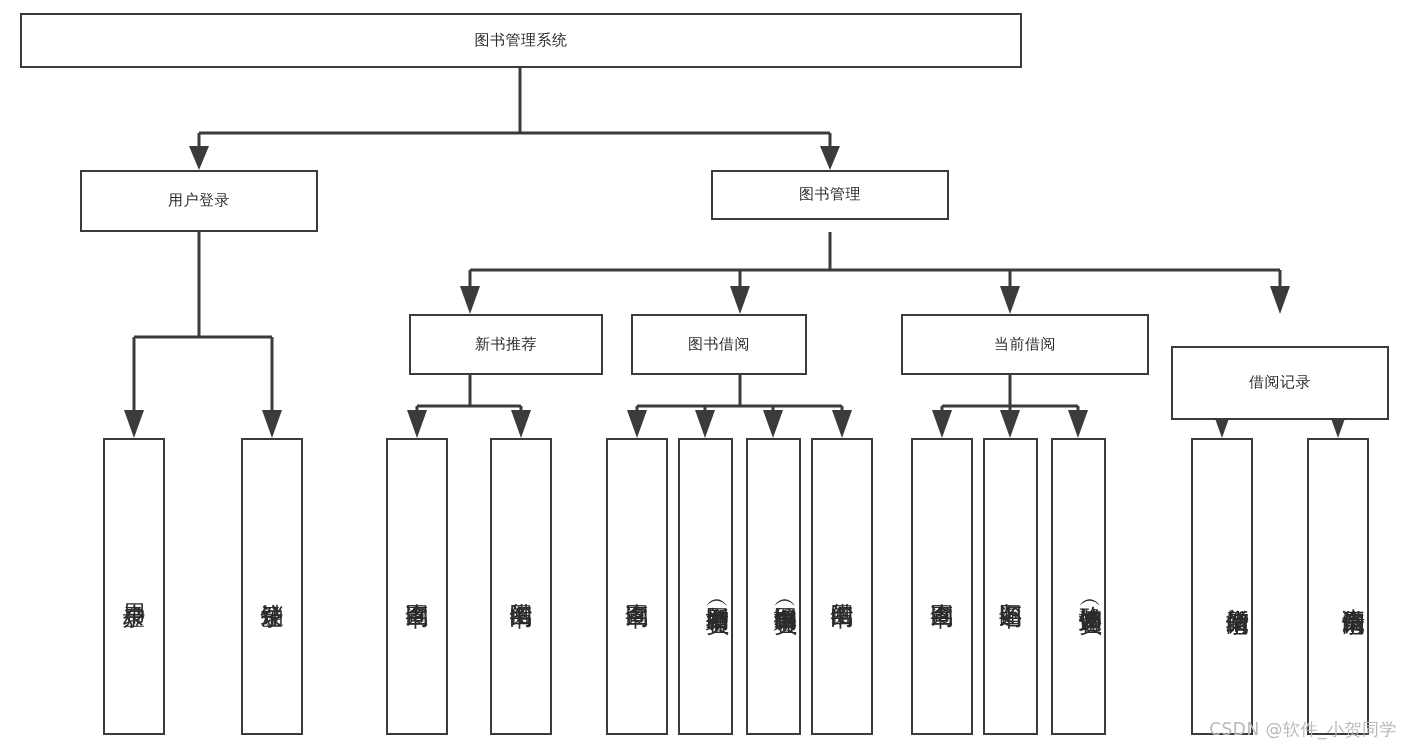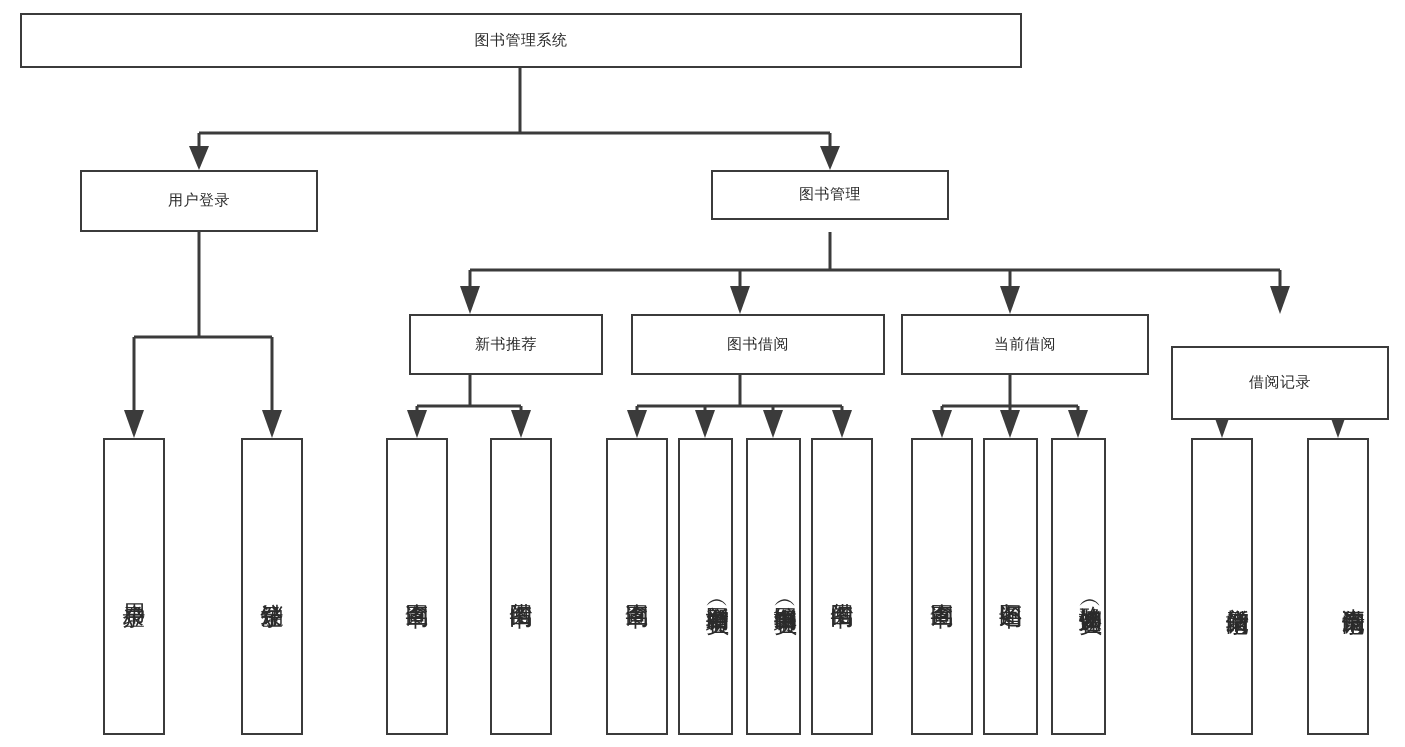--- a/index.html
+++ b/index.html
@@ -156,21 +156,21 @@
   </div>
 
   <div class="node horiz" style="left:711px; top:170px; width:238px; height:50px;">
     <span class="lbl">图书管理</span>
   </div>
 
   <div class="node horiz" style="left:361px; top:314px; width:194px; height:61px;margin-left:48px;">
     <span class="lbl">新书推荐</span>
   </div>
 
-  <div class="node horiz" style="left:631px; top:314px; width:254px; height:61px;">
+  <div class="node horiz" style="left:631px; top:314px; width:176px; height:61px;">
     <span class="lbl">图书借阅</span>
   </div>
 
   <div class="node horiz" style="left:901px; top:314px; width:248px; height:61px;">
     <span class="lbl">当前借阅</span>
   </div>
 
   <div class="node horiz" style="left:1171px; top:314px; width:218px; height:74px;margin-top:32px;">
     <span class="lbl">借阅记录</span>
   </div>
@@ -220,14 +220,15 @@
   </div>
 
   <div class="node vert" style="left:1191px; top:438px; width:62px; height:297px;">
     <span class="lbl">新增借阅记录</span>
   </div>
 
   <div class="node vert" style="left:1307px; top:438px; width:62px; height:297px;">
     <span class="lbl">查询借阅记录</span>
   </div>
 
+  <div class="watermark">CSDN @软件_小贺同学</div>
 
 </div>
 
 </body></html>

